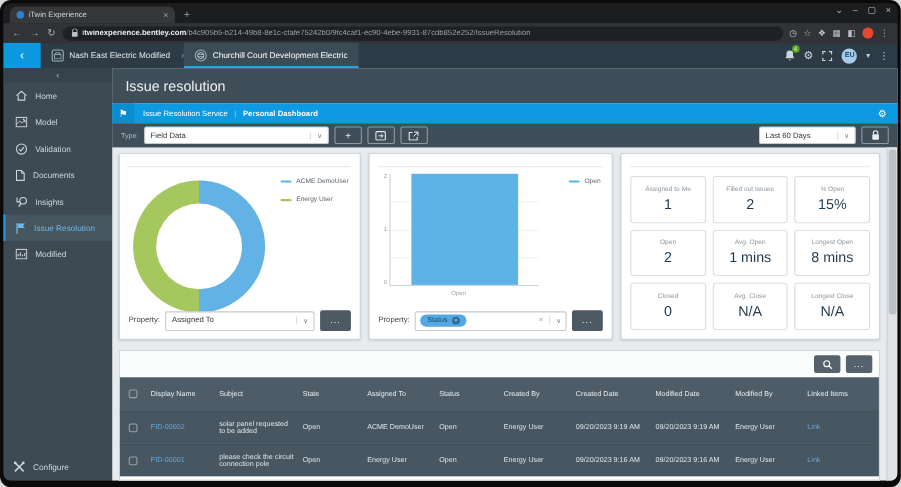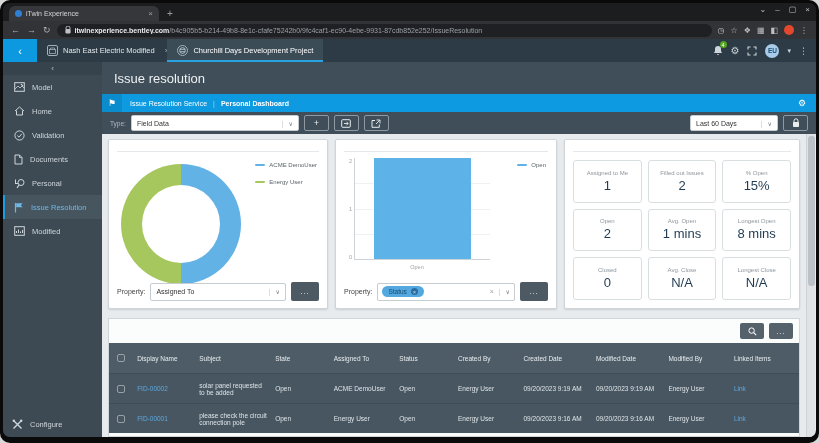--- a/index.html
+++ b/index.html
@@ -190,21 +190,21 @@
       <span>Nash East Electric Modified</span>
     </div>
     <div class="crumbsep">›</div>
     <div class="crumbtab active">
       <span class="crumbicon round">
         <svg width="7" height="7" viewBox="0 0 7 7">
               <circle cx="3.5" cy="3.5" r="2.8" fill="none" stroke="#cfdce4" stroke-width="0.8"></circle>
               <path d="M1.2 2.5h4.6M1.2 4.5h4.6" stroke="#cfdce4" stroke-width="0.6"></path>
             </svg>
       </span>
-      <span>Churchill Days Development Project</span>
+      <span>Churchill Court Development Electric</span>
     </div>
     <div class="ah-right">
       <span class="bellwrap">
         <svg width="10" height="11" viewBox="0 0 10 11">
               <path d="M5 1a3 3 0 0 0-3 3v2L1 8h8L8 6V4a3 3 0 0 0-3-3z" fill="#ccd5da"></path>
               <path d="M4 9a1 1 0 0 0 2 0" fill="#ccd5da"></path>
             </svg>
         <span class="badge">4</span>
       </span>
       <span class="ah-gear">⚙</span>
@@ -218,31 +218,31 @@
       <span class="kebab">⋮</span>
     </div>
   </div>
 
   <div class="appbody">
 
     <div class="sidebar">
       <div class="collapse">‹</div>
       <div class="navitem">
         <svg width="11" height="10" viewBox="0 0 11 10">
+              <path d="M1 5 5.5 1 10 5M2.5 4.5V9h6V4.5" fill="none" stroke="#cdd5da" stroke-width="1"></path>
+            </svg>
+        <span>Home</span>
+      </div>
+      <div class="navitem">
+        <svg width="11" height="10" viewBox="0 0 11 10">
               <rect x="0.7" y="0.7" width="9.6" height="8.6" fill="none" stroke="#cdd5da" stroke-width="1"></rect>
               <path d="M1 7l3-3 2 2 2-2 2 2" fill="none" stroke="#cdd5da" stroke-width="0.8"></path>
               <path d="M7 2.2l2 2" stroke="#cdd5da" stroke-width="1.2"></path>
             </svg>
         <span>Model</span>
-      </div>
-      <div class="navitem">
-        <svg width="11" height="10" viewBox="0 0 11 10">
-              <path d="M1 5 5.5 1 10 5M2.5 4.5V9h6V4.5" fill="none" stroke="#cdd5da" stroke-width="1"></path>
-            </svg>
-        <span>Home</span>
       </div>
       <div class="navitem">
         <svg width="11" height="11" viewBox="0 0 11 11">
               <circle cx="5.5" cy="5.5" r="4.6" fill="none" stroke="#cdd5da" stroke-width="1"></circle>
               <path d="M3.3 5.6 5 7.2 7.8 3.8" fill="none" stroke="#cdd5da" stroke-width="1"></path>
             </svg>
         <span>Validation</span>
       </div>
       <div class="navitem">
         <svg width="9" height="11" viewBox="0 0 9 11">
@@ -250,21 +250,21 @@
               <path d="M5.5 1v2.5H8" fill="none" stroke="#cdd5da" stroke-width="0.8"></path>
             </svg>
         <span>Documents</span>
       </div>
       <div class="navitem">
         <svg width="11" height="11" viewBox="0 0 11 11">
               <path d="M1.5 1.5v4M1 5.5h3" stroke="#cdd5da" stroke-width="1" fill="none"></path>
               <circle cx="7" cy="4.5" r="3" fill="none" stroke="#cdd5da" stroke-width="1"></circle>
               <path d="M5 7 3 9.8" stroke="#cdd5da" stroke-width="1.2"></path>
             </svg>
-        <span>Personal</span>
+        <span>Insights</span>
       </div>
       <div class="navitem active">
         <svg width="10" height="11" viewBox="0 0 10 11">
               <path d="M1.5 1v9.5" stroke="#6fb8e6" stroke-width="1.2"></path>
               <path d="M2.2 1.2h6.5L6.8 3.2l1.9 2H2.2z" fill="#6fb8e6"></path>
             </svg>
         <span>Issue Resolution</span>
       </div>
       <div class="navitem">
         <svg width="11" height="10" viewBox="0 0 11 10">

